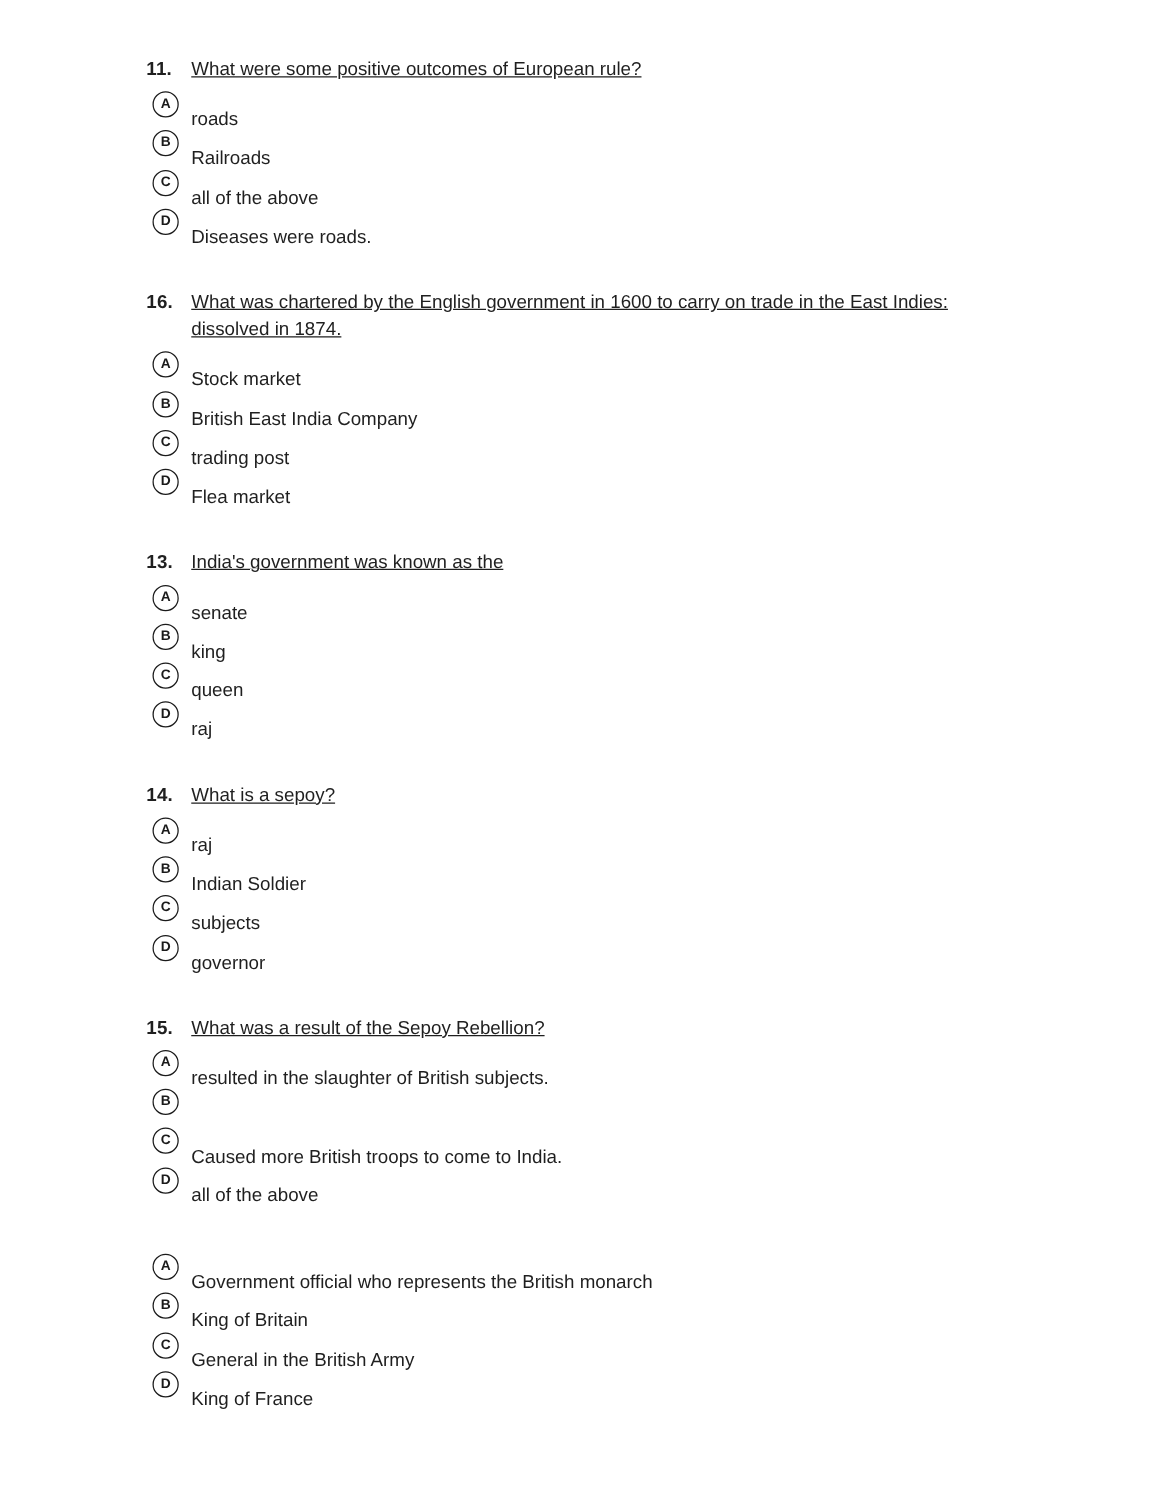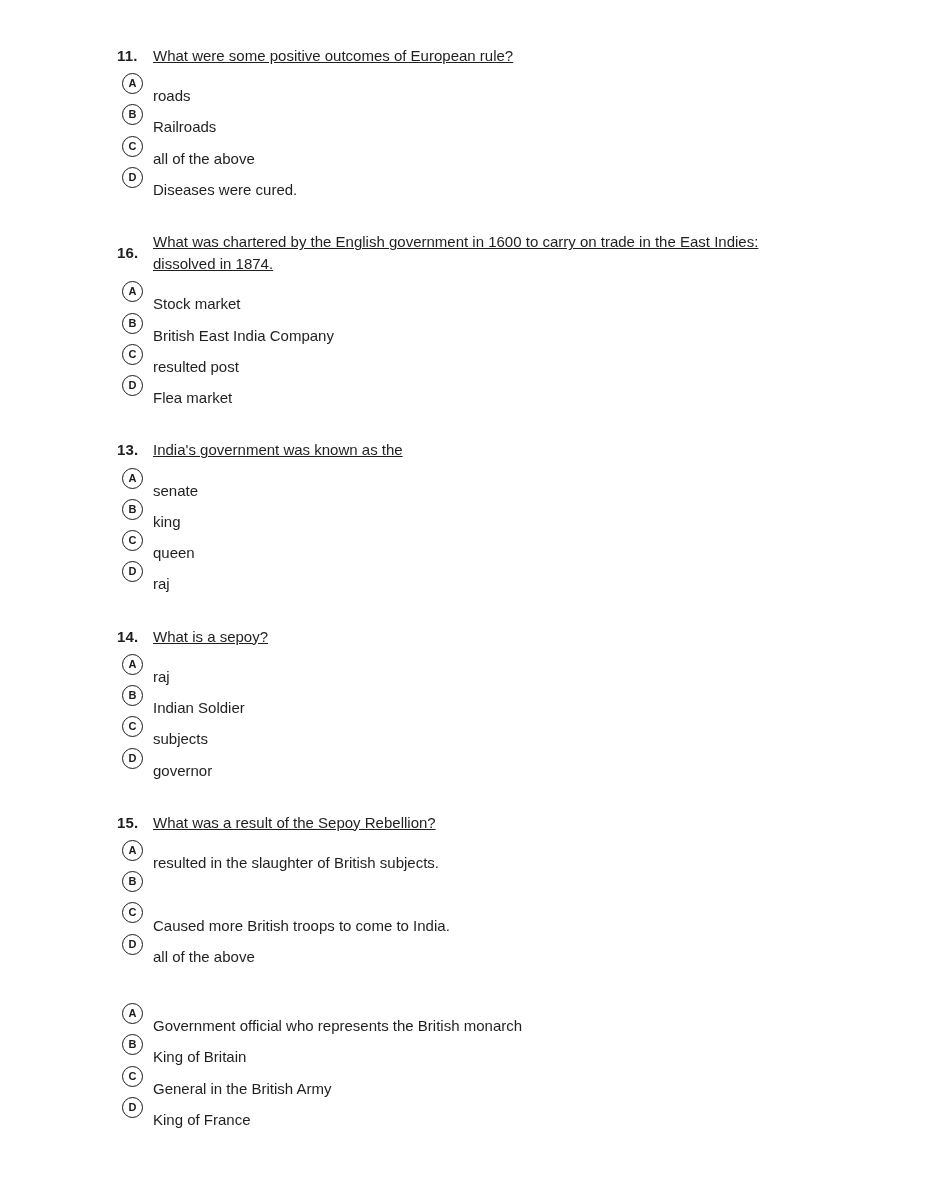--- a/index.html
+++ b/index.html
@@ -14,21 +14,21 @@
     margin: 0 auto;
   }
   .quiz-container {
     padding: 45px 60px 40px 122px;
   }
   .question {
     margin-bottom: 38px;
   }
   .q-header {
     display: flex;
-    align-items: center;
+    align-items: flex-start;
   }
   .q-number {
     width: 36px;
     margin-left: -5px;
     flex-shrink: 0;
     font-size: 15px;
     font-weight: 700;
     line-height: 22px;
     letter-spacing: 0.2px;
   }
@@ -100,21 +100,21 @@
       <span class="bubble">
         <span class="letter">C</span>
       </span>
       <span class="opt-text">all of the above</span>
     </div>
 
     <div class="option">
       <span class="bubble">
         <span class="letter">D</span>
       </span>
-      <span class="opt-text">Diseases were cured.</span>
+      <span class="opt-text">Diseases were roads.</span>
     </div>
   </div>
     </section>
 
     <section class="question">
       <div class="q-header">
         <div class="q-number">16.</div>
         <div class="q-text">What was chartered by the English government in 1600 to carry on trade in the East Indies: dissolved in 1874.</div>
       </div>
       <div class="options">
@@ -129,21 +129,21 @@
       <span class="bubble">
         <span class="letter">B</span>
       </span>
       <span class="opt-text">British East India Company</span>
     </div>
 
     <div class="option">
       <span class="bubble">
         <span class="letter">C</span>
       </span>
-      <span class="opt-text">resulted post</span>
+      <span class="opt-text">trading post</span>
     </div>
 
     <div class="option">
       <span class="bubble">
         <span class="letter">D</span>
       </span>
       <span class="opt-text">Flea market</span>
     </div>
   </div>
     </section>

